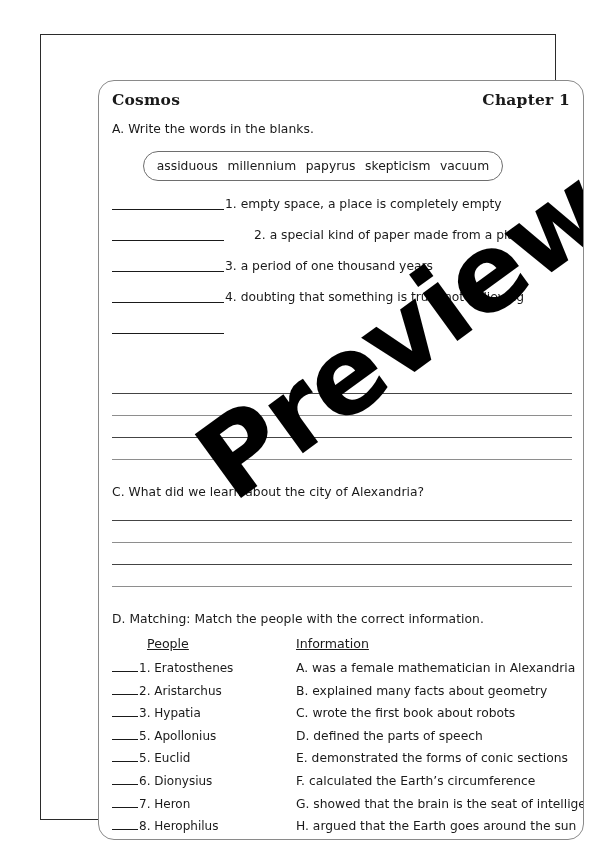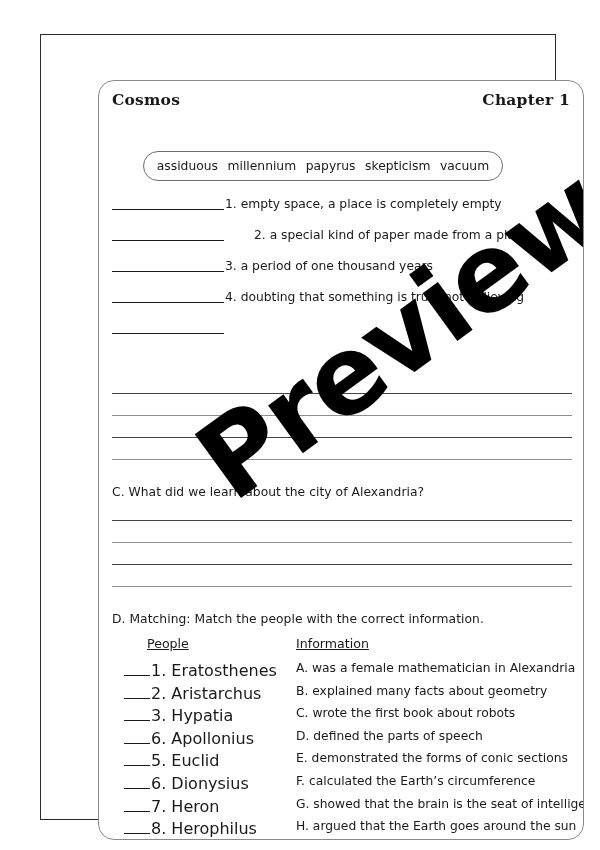--- a/index.html
+++ b/index.html
@@ -122,22 +122,22 @@
 
   
   .col-head {
     position: absolute;
     font-size: 12.6px;
     text-decoration: underline;
     white-space: nowrap;
   }
   .match-people {
     position: absolute;
-    left: 25px;
-    font-size: 16px;
+    left: 13px;
+    font-size: 12px;
     white-space: nowrap;
   }
   .match-info {
     position: absolute;
     left: 197px;
     font-size: 12.3px;
     white-space: nowrap;
   }
   .mblank {
     display: inline-block;
@@ -169,20 +169,21 @@
 
 <div class="page-frame">
   <div class="content-box">
     <div class="inner" id="inner">
 
       <div class="hdr">
         <span>Cosmos</span>
         <span>Chapter 1</span>
       </div>
 
+      <div class="prompt" style="left:13px; top:41px;">A. Write the words in the blanks.</div>
 
       <div class="wordbank" id="wordbank">
           <span>assiduous</span>
           <span>millennium</span>
           <span>papyrus</span>
           <span>skepticism</span>
           <span>vacuum</span>
         </div>
 
       <div id="blank-list">
@@ -227,21 +228,21 @@
       <div class="col-head" style="left:48px; top:555px;">People</div>
       <div class="col-head" style="left:197px; top:555px;">Information</div>
 
       <div id="match-list">
           <div class="match-people" style="top: 580px;"><span class="mblank"></span><span>1. Eratosthenes</span></div>
           <div class="match-info" style="top: 580px;">A. was a female mathematician in Alexandria</div>
           <div class="match-people" style="top: 602.6px;"><span class="mblank"></span><span>2. Aristarchus</span></div>
           <div class="match-info" style="top: 602.6px;">B. explained many facts about geometry</div>
           <div class="match-people" style="top: 625.2px;"><span class="mblank"></span><span>3. Hypatia</span></div>
           <div class="match-info" style="top: 625.2px;">C. wrote the first book about robots</div>
-          <div class="match-people" style="top: 647.8px;"><span class="mblank"></span><span>6. Apollonius</span></div>
+          <div class="match-people" style="top: 647.8px;"><span class="mblank"></span><span>5. Apollonius</span></div>
           <div class="match-info" style="top: 647.8px;">D. defined the parts of speech</div>
           <div class="match-people" style="top: 670.4px;"><span class="mblank"></span><span>5. Euclid</span></div>
           <div class="match-info" style="top: 670.4px;">E. demonstrated the forms of conic sections</div>
           <div class="match-people" style="top: 693px;"><span class="mblank"></span><span>6. Dionysius</span></div>
           <div class="match-info" style="top: 693px;">F. calculated the Earth’s circumference</div>
           <div class="match-people" style="top: 715.6px;"><span class="mblank"></span><span>7. Heron</span></div>
           <div class="match-info" style="top: 715.6px;">G. showed that the brain is the seat of intelligence</div>
           <div class="match-people" style="top: 738.2px;"><span class="mblank"></span><span>8. Herophilus</span></div>
           <div class="match-info" style="top: 738.2px;">H. argued that the Earth goes around the sun</div>
         </div>

